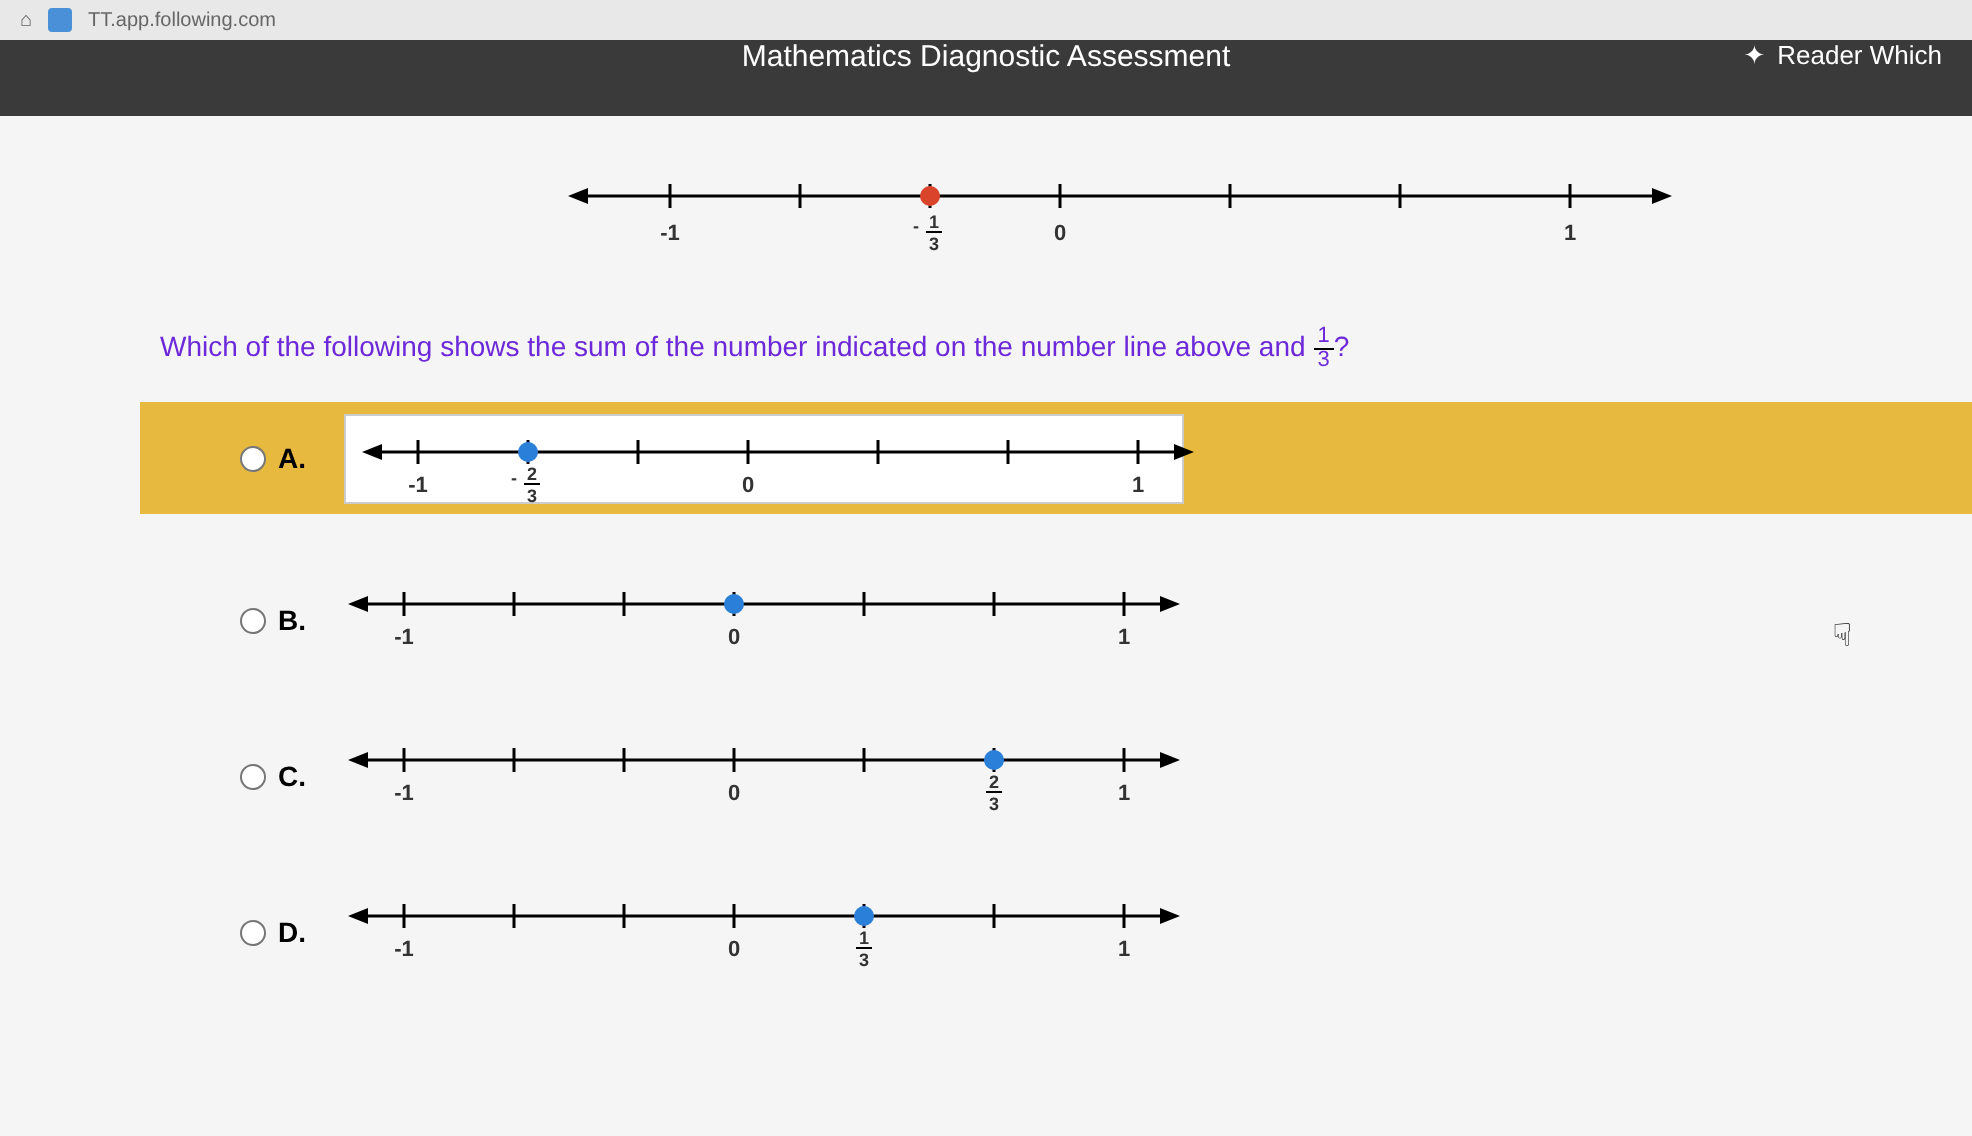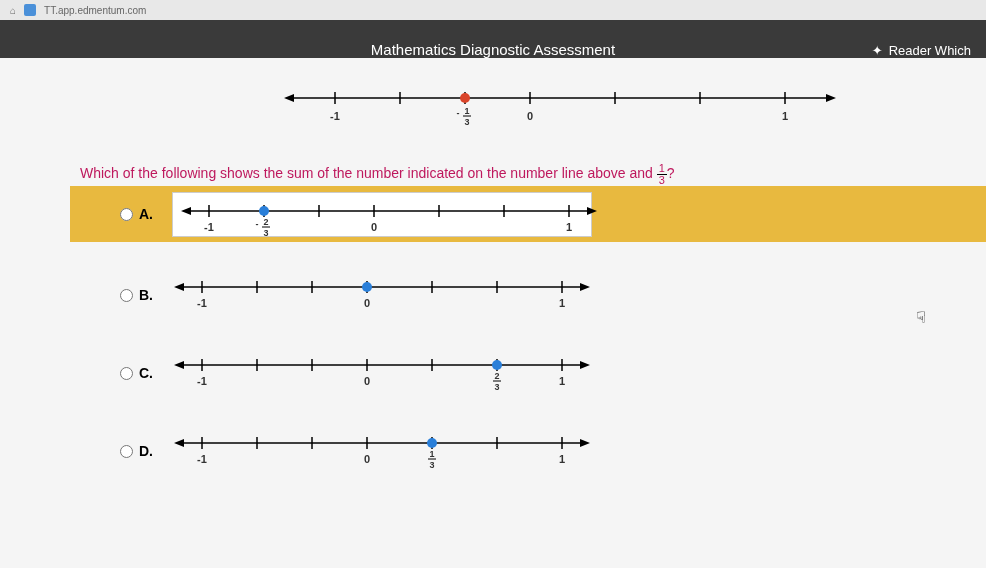--- a/index.html
+++ b/index.html
@@ -1,23 +1,23 @@
 <!DOCTYPE html>
 <html><head>
 <meta charset="utf-8">
 <style>
 * { margin: 0; padding: 0; box-sizing: border-box; }
 body { font-family: Arial, sans-serif; background: #d8d8d8; width: 986px; height: 568px; overflow: hidden; }
 .browser-bar { height: 20px; background: #e8e8e8; display: flex; align-items: center; padding: 0 10px; font-size: 10px; color: #666; gap: 8px; }
 .tab-icon { width: 12px; height: 12px; background: #4a90d9; border-radius: 2px; }
-.header { background: #3a3a3a; color: #fff; height: 38px; display: flex; align-items: flex-end; position: relative; }
+.header { background: #3a3a3a; color: #fff; height: 38px; display: flex; align-items: flex-start; position: relative; }
 .header-title { position: absolute; left: 50%; transform: translateX(-50%); font-size: 15px; font-weight: normal; }
 .reader-tools { margin-left: auto; margin-right: 15px; font-size: 13px; display: flex; align-items: center; gap: 6px; cursor: pointer; }
 .content { background: #f5f5f5; padding: 15px 40px 20px 80px; height: 510px; position: relative; }
-.question-line { margin-top: 90px; font-size: 14px; color: #be185d; }
+.question-line { margin-top: 90px; font-size: 14px; color: #6d28d9; margin-bottom: 15px; }
 .frac { display: inline-block; vertical-align: middle; text-align: center; font-size: 11px; line-height: 1; }
 .frac .num { display: block; border-bottom: 1px solid #000; padding: 0 2px; }
 .frac .den { display: block; padding: 0 2px; }
 .main-nl { position: absolute; top: 20px; left: 280px; width: 560px; height: 60px; }
 .option-row { display: flex; align-items: center; margin-bottom: 28px; height: 50px; }
 .option-radio { margin-left: 40px; margin-right: 6px; }
 .option-label { font-weight: bold; font-size: 14px; margin-right: 15px; width: 18px; }
 .nl-wrap { position: relative; width: 420px; height: 45px; }
 .highlight { background: #e8b93f; padding: 8px 0; margin: 0 -400px 28px -10px; display: flex; align-items: center; height: 56px; }
 .highlight .option-radio { margin-left: 50px; }
@@ -26,21 +26,21 @@
 svg { display: block; }
 .tick-label { font-size: 11px; fill: #333; text-anchor: middle; font-weight: bold; }
 .tick-label-frac { font-size: 9px; }
 </style>
 </head>
 <body>
 
 <div class="browser-bar">
   <span>⌂</span>
   <span class="tab-icon"></span>
-  <span>TT.app.edmentum.com</span>
+  <span>TT.app.following.com</span>
 </div>
 
 <div class="header">
   <div class="header-title">Mathematics Diagnostic Assessment</div>
   <div class="reader-tools">
     <span>✦</span>
     <span>Reader Which</span>
   </div>
 </div>
 

